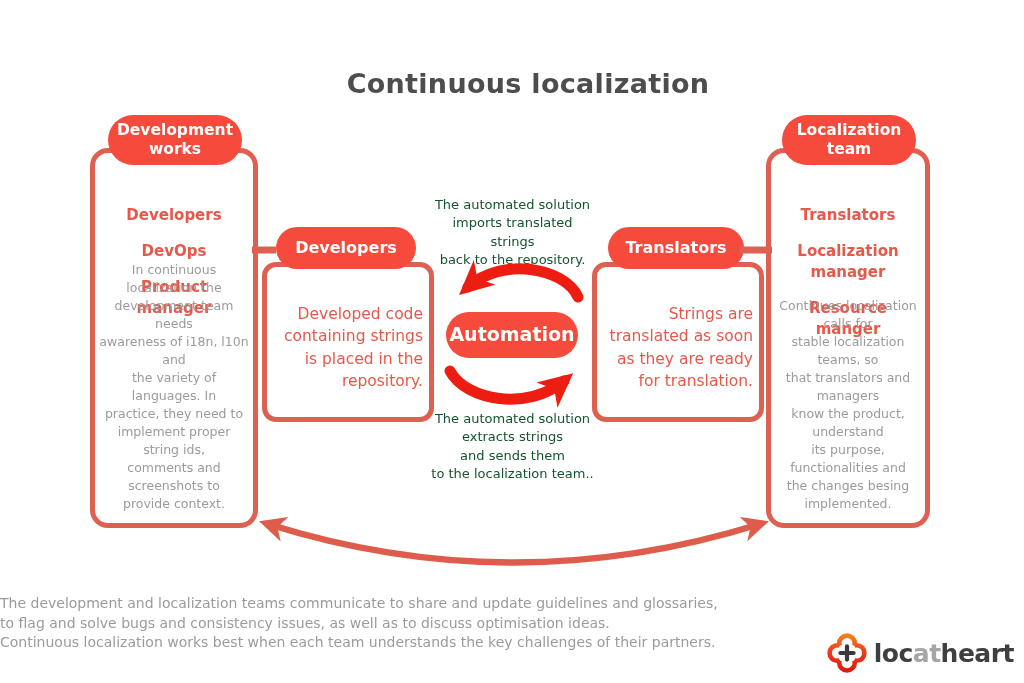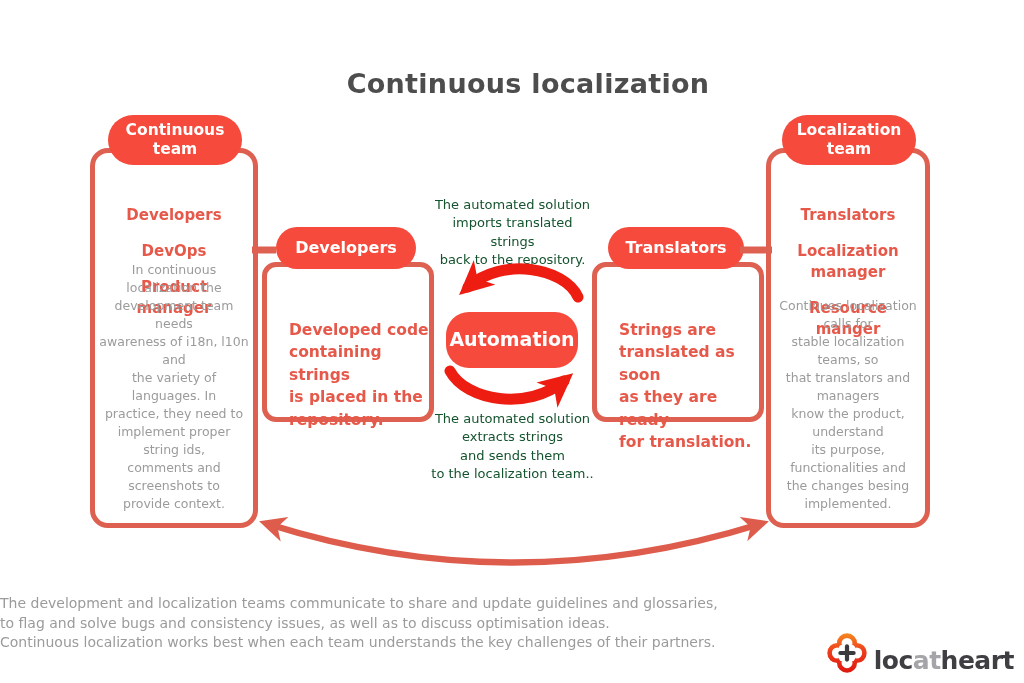--- a/index.html
+++ b/index.html
@@ -30,44 +30,44 @@
     position:absolute;background:#f54a3c;color:#fff;font-weight:700;
     display:flex;align-items:center;justify-content:center;text-align:center;
     border-radius:26px;line-height:1.25;box-sizing:border-box;z-index:5;
   }
   .pill.tall-pill{width:134px;height:50px;font-size:15.5px;padding:2px 8px;}
   .pill.dev-team{left:108px;top:115px;}
   .pill.loc-team{left:782px;top:115px;}
   .pill.mid-pill{height:42px;font-size:16px;border-radius:21px;}
   .pill.devs-pill{left:276px;top:227px;width:140px;}
   .pill.trans-pill{left:608px;top:227px;width:136px;}
-  .pill.automation-pill{left:446px;top:312px;width:132px;height:56px;font-size:19px;border-radius:23px;z-index:4;}
+  .pill.automation-pill{left:446px;top:312px;width:132px;height:46px;font-size:19px;border-radius:23px;z-index:4;}
   
   .members{position:absolute;width:100%;top:52px;text-align:center;}
   .members div{color:#e6594a;font-weight:700;font-size:15px;margin:0 auto 15px;width:130px;line-height:1.4;}
   .note{
     position:absolute;left:50%;transform:translateX(-50%);bottom:10px;width:152px;margin:0;
     color:#9b9b9b;font-size:12.5px;line-height:1.44;text-align:center;white-space:pre-line;
   }
   .midtext{
-    position:absolute;top:36px;left:50%;transform:translateX(-50%);width:150px;margin:16px;
-    color:#e6594a;font-weight:700;font-size:15.5px;line-height:1.45;text-align:left;white-space:pre-line;
+    position:absolute;top:36px;left:50%;transform:translateX(-50%);width:150px;margin:0;
+    color:#e6594a;font-weight:400;font-size:15.5px;line-height:1.45;text-align:right;white-space:pre-line;
   }
   .cycle-note{
     position:absolute;left:430px;width:165px;margin:0;color:#14532d;font-size:13px;
     line-height:1.42;text-align:center;white-space:pre-line;
   }
   .cycle-note.top{top:196px;}
   .cycle-note.bottom{top:410px;}
   .overlay{position:absolute;left:0;top:0;width:1024px;height:683px;pointer-events:none;z-index:6;}
   .footer-text{
     position:absolute;left:0;top:594px;width:905px;margin:0;text-align:left;
     color:#9b9b9b;font-size:14px;line-height:1.4;white-space:pre-line;
   }
-  .logo{position:absolute;right:10px;bottom:8px;display:flex;align-items:flex-end;gap:5px;}
+  .logo{position:absolute;right:10px;bottom:8px;display:flex;align-items:center;gap:5px;}
   .logo-text{font-size:25px;font-weight:700;color:#3e3e43;letter-spacing:-0.5px;}
   .logo-text .mid{color:#a5a5a9;font-weight:700;}
 </style>
 </head>
 <body>
 
 <div class="canvas">
 
   <h1 class="title">Continuous localization</h1>
 
@@ -79,21 +79,21 @@
     </div>
     <p class="note">In continuous localization the
 development team needs
 awareness of i18n, l10n and
 the variety of languages. In
 practice, they need to
 implement proper string ids,
 comments and screenshots to
 provide context.</p>
   </div>
-  <div class="pill tall-pill dev-team">Continuous team</div>
+  <div class="pill tall-pill dev-team">Development works</div>
 
   <div class="midbox devs">
     <p class="midtext">Developed code
 containing strings
 is placed in the
 repository.</p>
   </div>
   <div class="pill mid-pill devs-pill">Developers</div>
 
   <p class="cycle-note top">The automated solution

